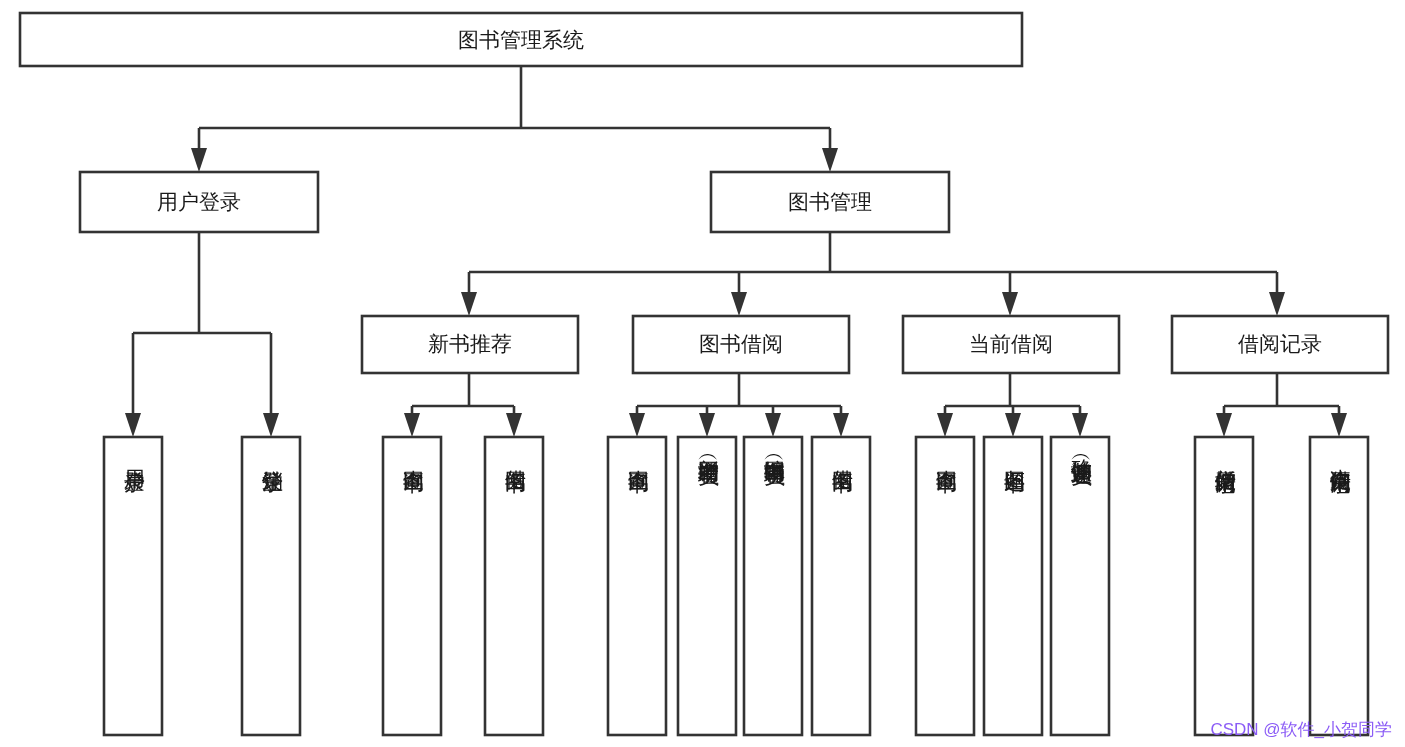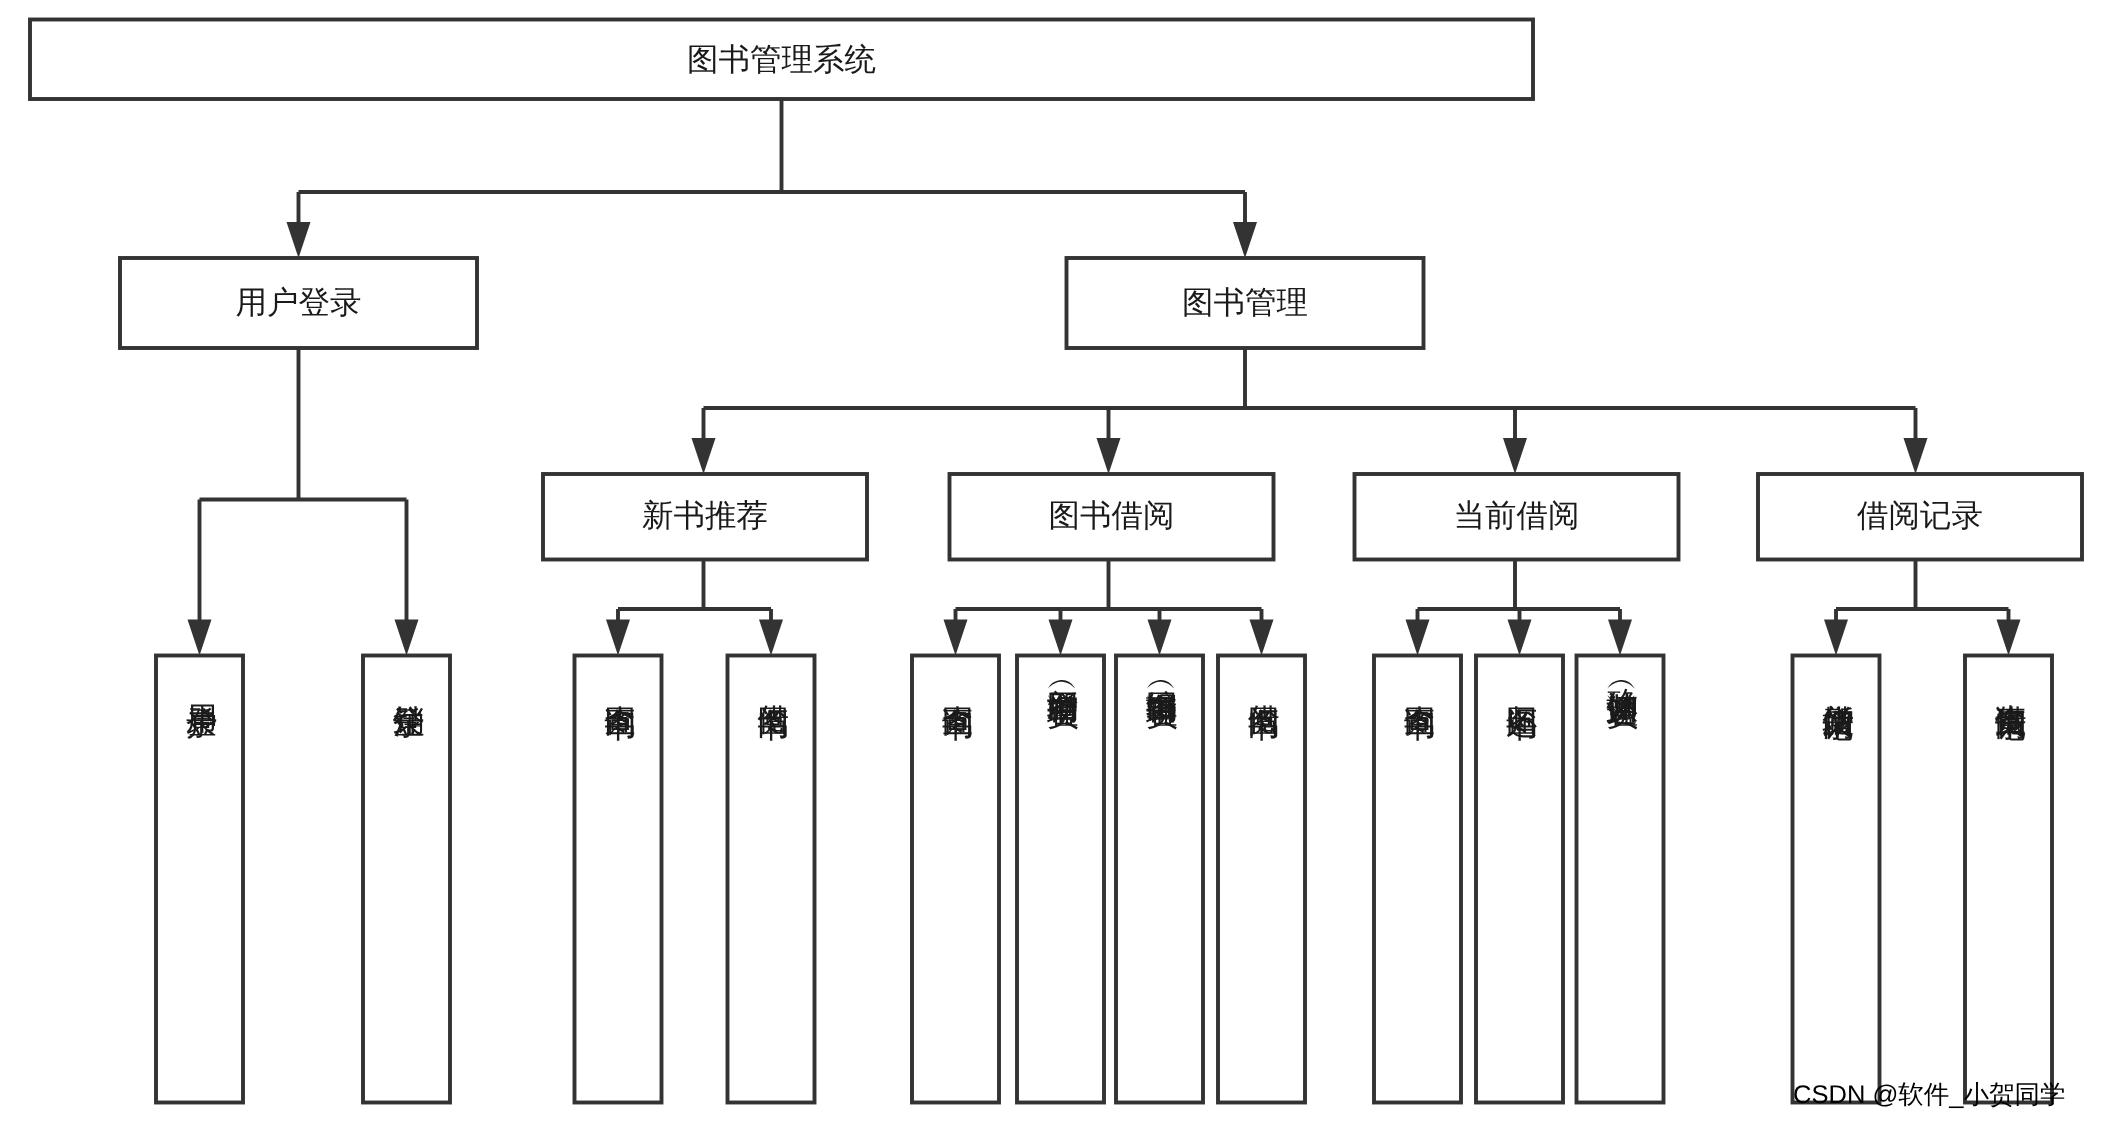--- a/index.html
+++ b/index.html
@@ -53,25 +53,25 @@
     font-size: 21px;
   }
   .label-v {
     font-size: 21px;
     writing-mode: vertical-rl;
     text-orientation: upright;
     letter-spacing: 1px;
   }
   .watermark {
     position: absolute;
-    right: 28px;
+    right: 13px;
     bottom: 6px;
     font-family: "Liberation Sans", "DejaVu Sans", sans-serif;
     font-size: 17px;
-    color: #000000;
+    color: #8b5cf6;
     white-space: nowrap;
     pointer-events: none;
     user-select: none;
   }
 </style>
 </head>
 <body>
 
 <div id="diagram-root">
 

